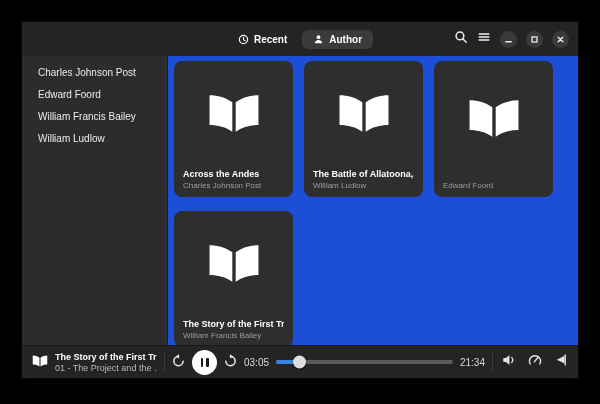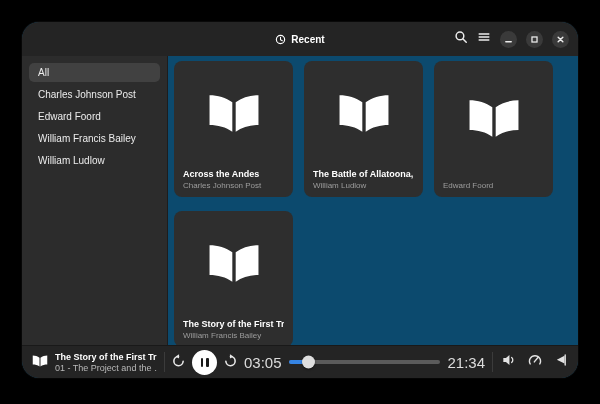--- a/index.html
+++ b/index.html
@@ -4,21 +4,21 @@
 <style>
   html,body { margin:0; padding:0; }
   body {
     width:600px; height:404px; position:relative; overflow:hidden;
     background:#000;
     font-family:"Liberation Sans", sans-serif;
     -webkit-font-smoothing:antialiased;
   }
   .window {
     position:absolute; left:22px; top:22px; width:556px; height:356px;
-    background:#0c4a6e; border-radius:17px; overflow:hidden;
+    background:#1d4ed8; border-radius:0; overflow:hidden;
     display:flex; flex-direction:column;
     box-shadow:0 4px 18px rgba(0,0,0,.95), 0 0 0 1px rgba(255,255,255,.05);
   }
   
   .headerbar {
     flex:0 0 34px; height:34px; position:relative;
     display:flex; align-items:center; justify-content:center;
     background:#242424;
   }
   .tabs { display:flex; gap:4px; }
@@ -82,21 +82,21 @@
     font-size:9px; color:#b9b9b9; margin-top:1px;
     white-space:nowrap; overflow:hidden;
   }
   .pb-sep { width:1px; height:20px; background:#3b3b3b; }
   .seek-btn { color:#e8e8e8; display:flex; align-items:center; }
   .play-btn {
     width:25px; height:25px; border-radius:50%; background:#ffffff;
     display:flex; align-items:center; justify-content:center; gap:3px;
   }
   .play-btn .bar { width:2.5px; height:9px; background:#1a1a1a; border-radius:1px; }
-  .time { font-size:15px; color:#dcdcdc; flex:0 0 auto; }
+  .time { font-size:10px; color:#dcdcdc; flex:0 0 auto; }
   .slider { flex:1; height:14px; display:flex; align-items:center; min-width:40px; }
   .track { width:100%; height:4px; border-radius:2px; background:#5b5b5b; position:relative; }
   .fill { height:100%; border-radius:2px; background:#3584e4; position:relative; }
   .handle {
     position:absolute; right:-7px; top:50%; transform:translateY(-50%);
     width:13px; height:13px; border-radius:50%; background:#dedede;
     box-shadow:0 1px 2px rgba(0,0,0,.5);
   }
   .right-icons { display:flex; align-items:center; gap:12px; color:#e3e3e3; margin-left:2px; }
   .right-icons > div { display:flex; align-items:center; }
@@ -110,20 +110,29 @@
     <div class="tabs">
       <div class="tab">
         <span>
           <svg width="11" height="11" viewBox="0 0 16 16">
               <circle cx="8" cy="8" r="6" fill="none" stroke="currentColor" stroke-width="1.7"></circle>
               <path d="M8 4.6 V8.3 L10.6 9.8" fill="none" stroke="currentColor" stroke-width="1.5" stroke-linecap="round"></path>
             </svg>
         </span>
         <span>Recent</span>
       </div>
+      <div class="tab active">
+        <span>
+          <svg width="11" height="11" viewBox="0 0 16 16">
+              <circle cx="8" cy="4.6" r="2.7" fill="currentColor"></circle>
+              <path d="M2.6 13.6 C2.6 10.4 5 8.6 8 8.6 C11 8.6 13.4 10.4 13.4 13.6 Z" fill="currentColor"></path>
+            </svg>
+        </span>
+        <span>Author</span>
+      </div>
     </div>
 
     <div class="header-actions">
       <div class="icon-btn">
         <span>
           <svg width="14" height="14" viewBox="0 0 16 16">
               <circle cx="6.8" cy="6.8" r="4.4" fill="none" stroke="currentColor" stroke-width="1.7"></circle>
               <path d="M10.3 10.3 L14 14" stroke="currentColor" stroke-width="1.7" stroke-linecap="round"></path>
             </svg>
         </span>
@@ -155,21 +164,20 @@
               <path d="M2.4 2.4 L7.6 7.6 M7.6 2.4 L2.4 7.6" stroke="currentColor" stroke-width="1.6" stroke-linecap="round"></path>
             </svg>
         </span>
       </div>
     </div>
   </div>
 
   <div class="content">
 
     <div class="sidebar">
-      <div class="side-item active">All</div>
       <div class="side-item">Charles Johnson Post</div>
       <div class="side-item">Edward Foord</div>
       <div class="side-item">William Francis Bailey</div>
       <div class="side-item">William Ludlow</div>
     </div>
 
     <div class="main">
       <div class="grid">
 
         <div class="card">

